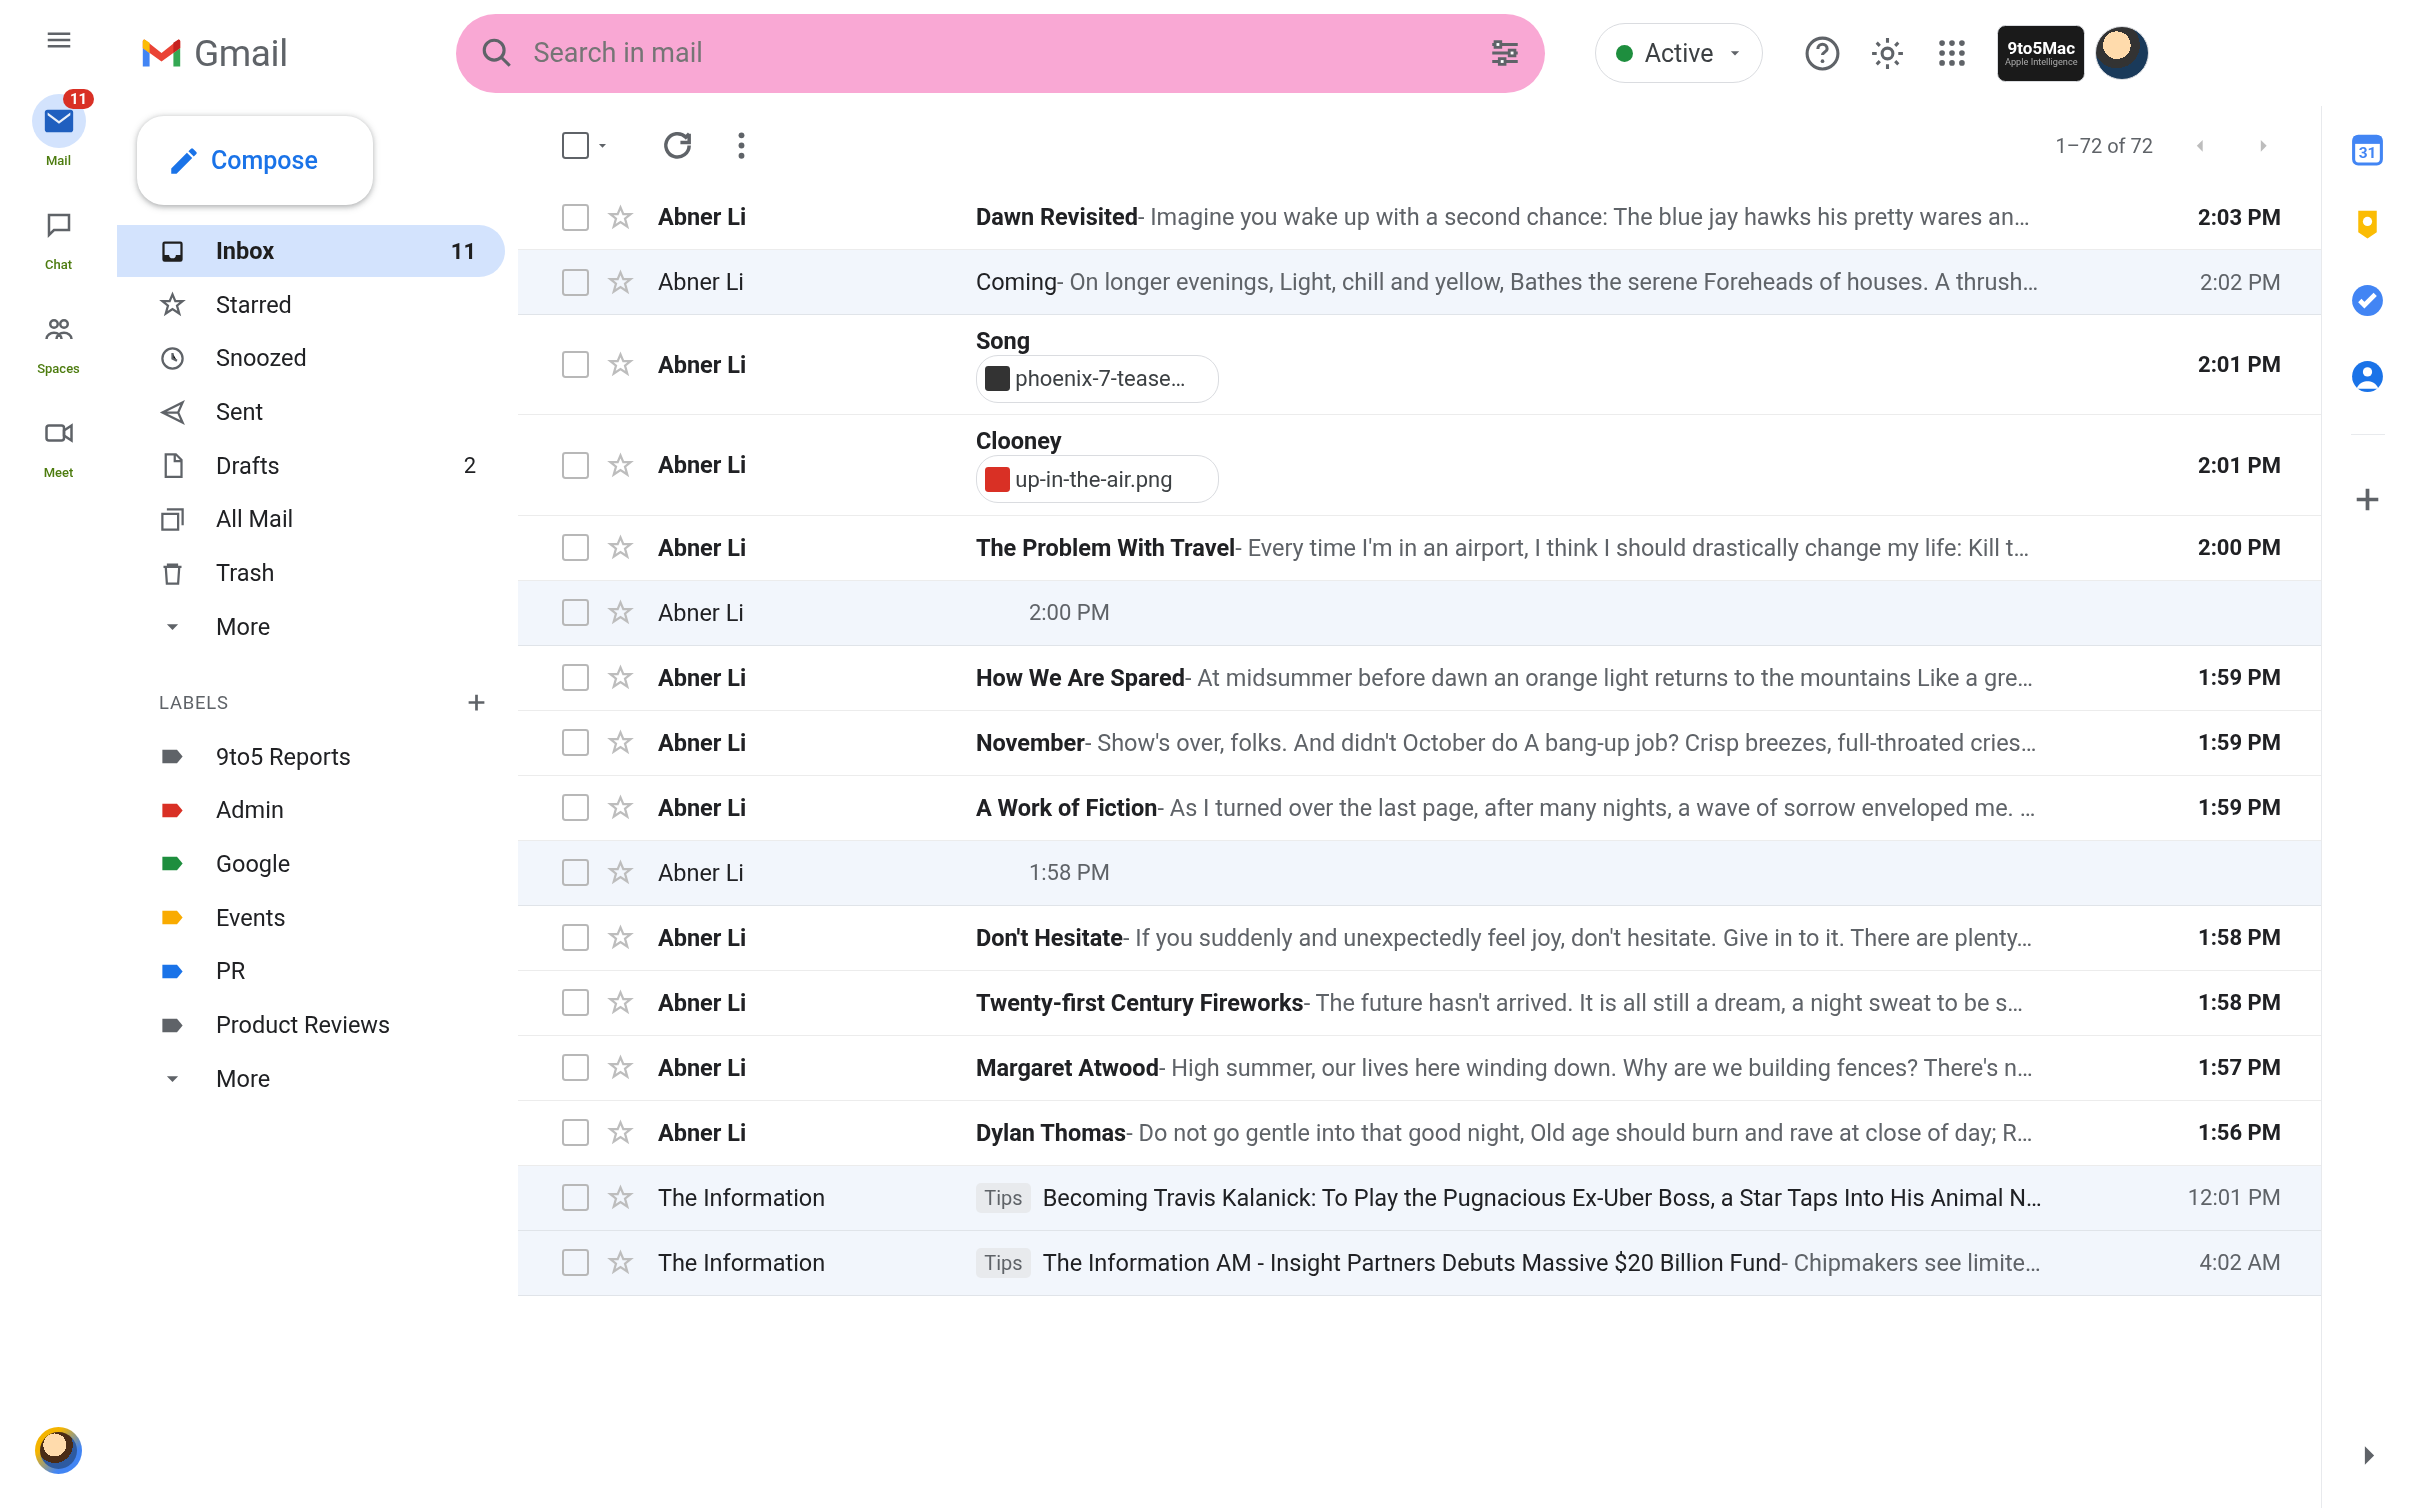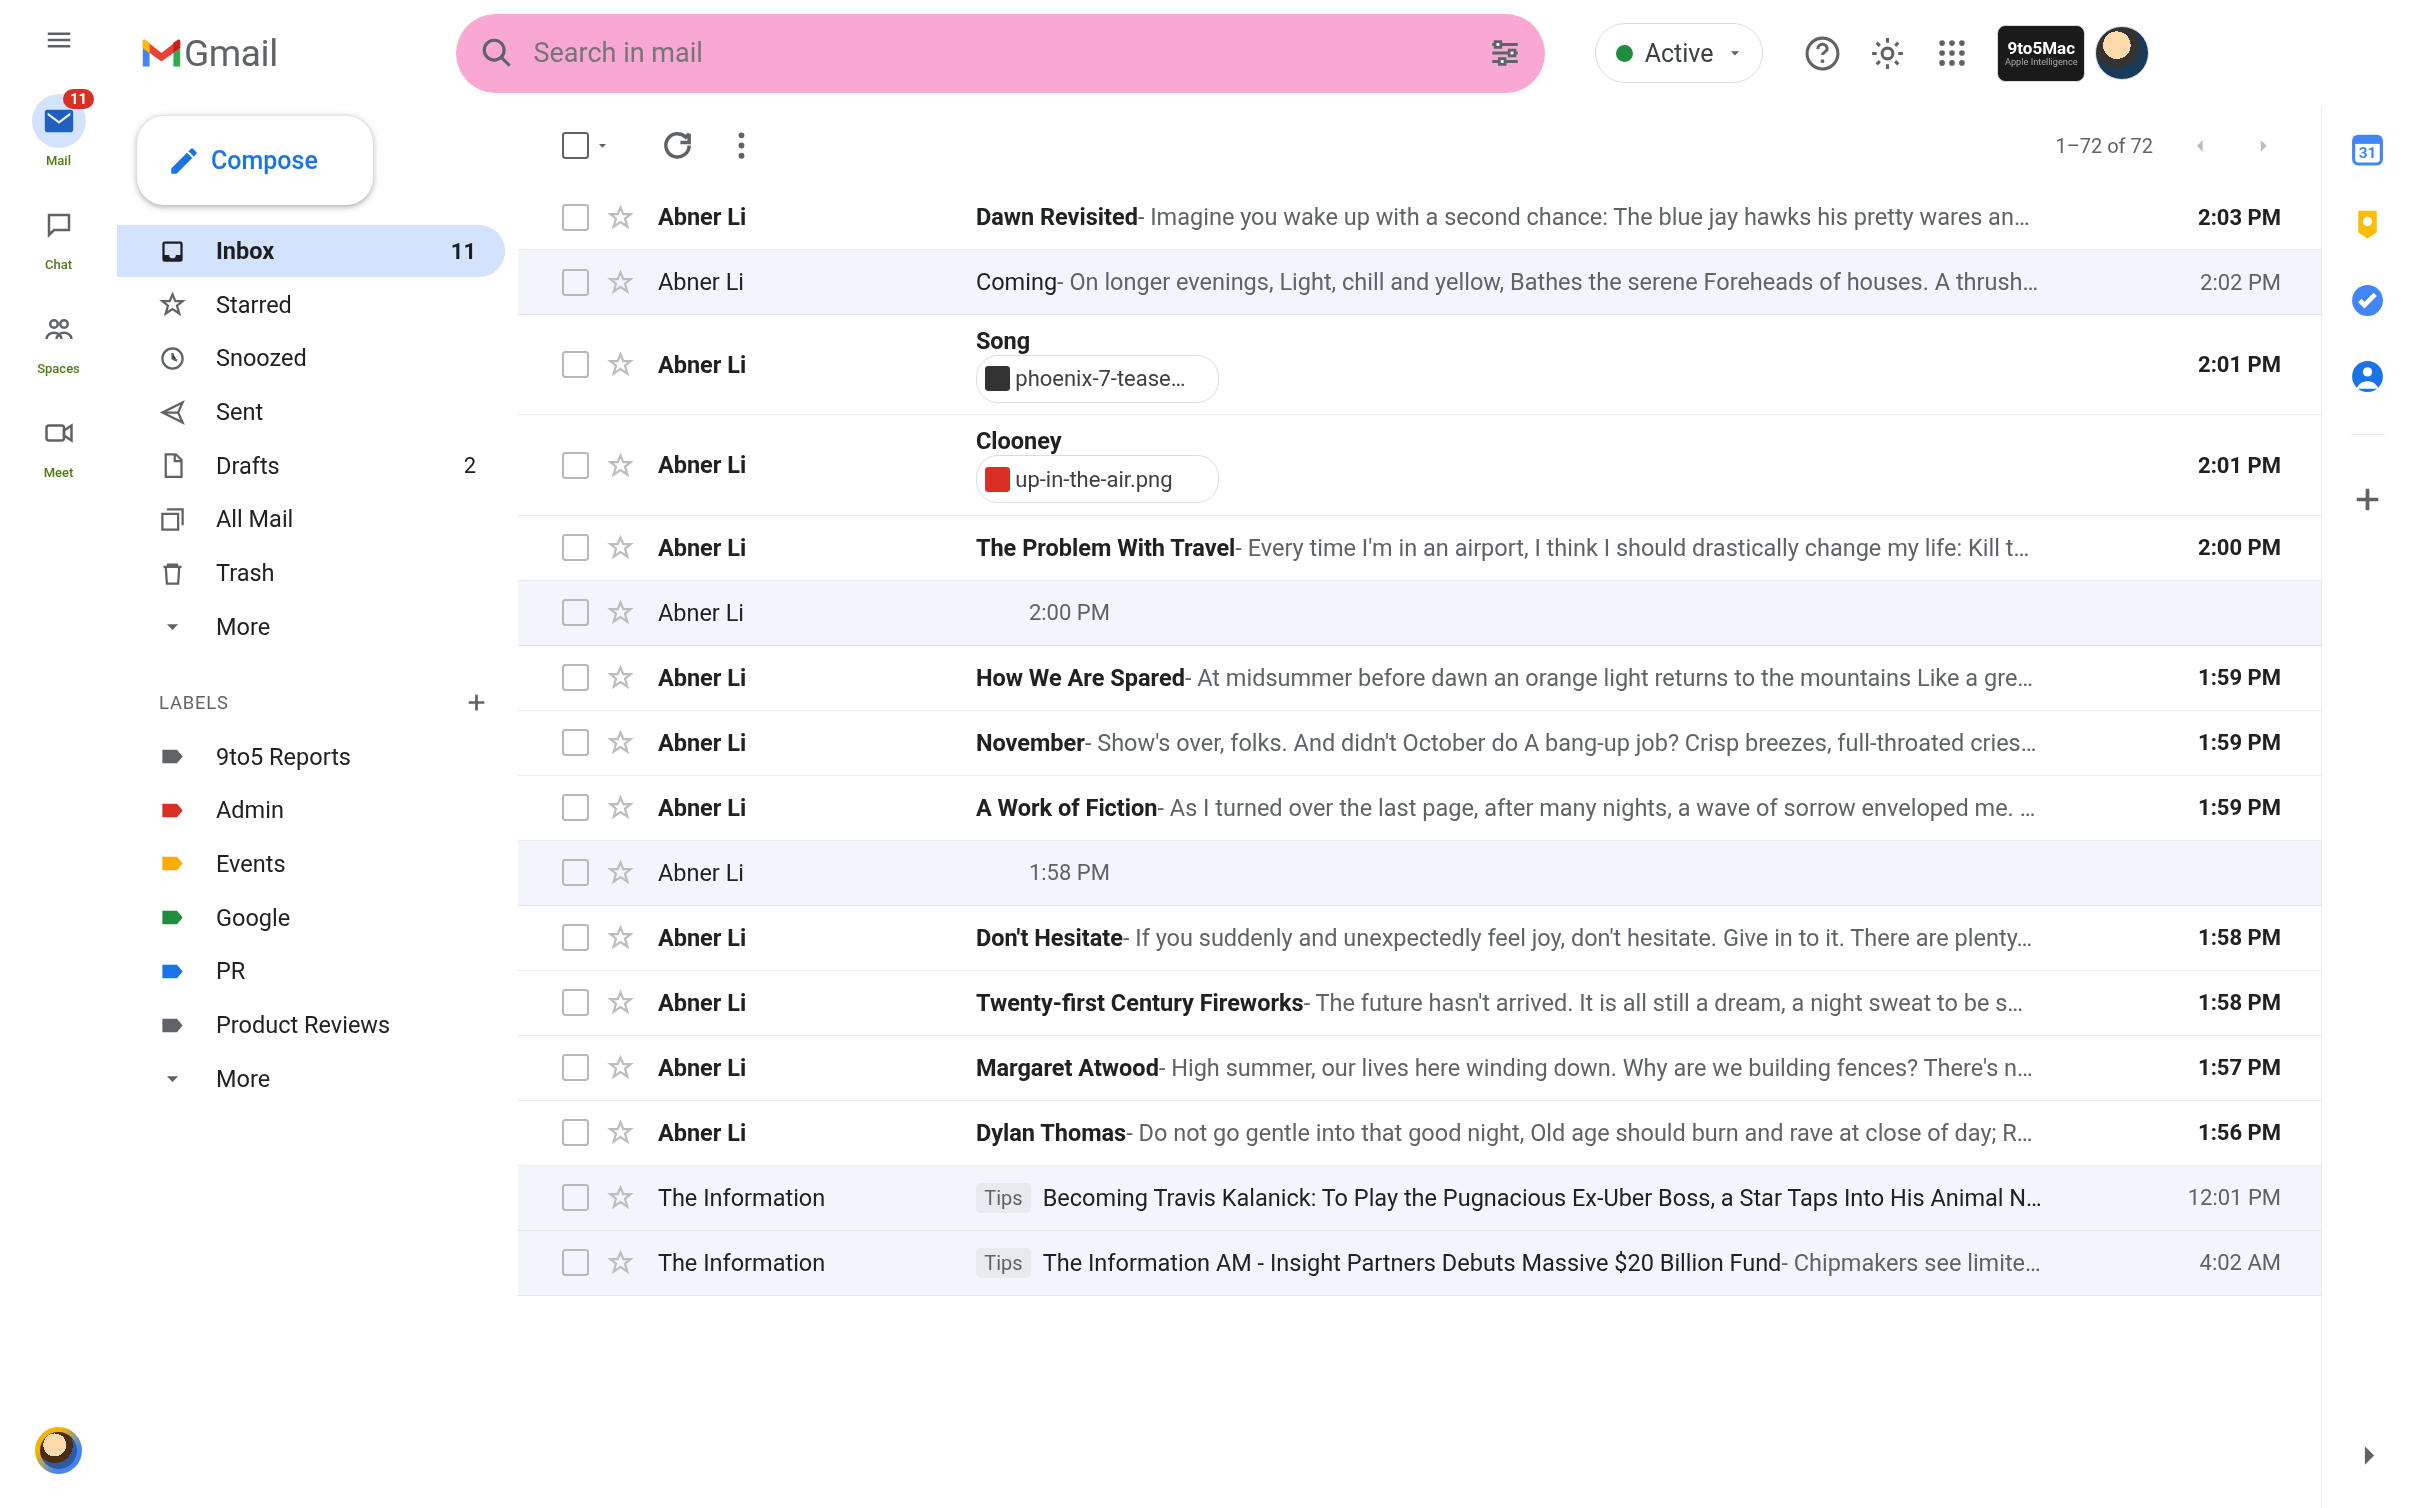--- a/index.html
+++ b/index.html
@@ -14,21 +14,21 @@
 .rail-label{font-size:13px;color:#4d7c0f;margin-top:5px;font-weight:500}
 .badge{position:absolute;top:-5px;right:-8.4px;background:#d93025;color:#fff;font-size:15px;font-weight:700;border-radius:13.4px;padding:1.7px 6.7px;line-height:17px}
 .rail-avatar{position:absolute;bottom:34px;width:47px;height:47px;border-radius:50%;background:linear-gradient(135deg,#f4b400 0%,#f4b400 30%,#4285f4 70%);display:flex;align-items:center;justify-content:center;overflow:hidden}
 .rail-avatar::after{content:"";width:37px;height:37px;border-radius:50%;background:radial-gradient(circle at 40% 35%,#ffdbac 0 35%,#4a2c17 35% 55%,#2d5aa0 55%)}
 
 
 .main{flex:1;display:flex;flex-direction:column}
 
 
 .header{height:106px;display:flex;align-items:center;padding-left:22px;padding-right:25px}
-.logo{display:flex;align-items:center;width:317px}
+.logo{display:flex;align-items:center;gap:10px;width:317px}
 .logo-text{font-size:37px;color:#5f6368;letter-spacing:-0.4px}
 .search{flex:0 0 1089px;max-width:1089px;height:79px;background:#f9a8d4;border-radius:50px;display:flex;align-items:center;padding:0 23.5px;margin-right:50px}
 .search input{flex:1;border:0;background:transparent;font-size:27px;color:#5f6368;outline:none;margin-left:20px}
 .search .tune{width:34px;height:34px}
 .status-chip{height:60px;border:1.7px solid #dadce0;border-radius:34px;display:flex;align-items:center;padding:0 17px 0 20px;gap:11.7px;margin-right:39px}
 .status-dot{width:17px;height:17px;background:#1e8e3e;border-radius:50%}
 .status-text{font-size:25px;color:#3c4043}
 .hbtn{width:40px;height:40px;display:flex;align-items:center;justify-content:center;margin-right:25px;cursor:pointer}
 .brand-box{height:57px;border:1.7px solid #dadce0;border-radius:8.4px;padding:3.4px 6.7px;display:flex;align-items:center;margin-right:10px;background:#1a1a1a;color:#fff;font-size:17px;font-weight:700;flex-direction:column;line-height:1;justify-content:center}
 .brand-box small{font-size:9.2px;font-weight:400;color:#aaa}
@@ -275,29 +275,29 @@
             <span>9to5 Reports</span>
           </div>
           <div class="nav-item">
             <svg width="27" height="27" viewBox="0 0 24 24">
               <path fill="#d93025" d="M3 6h13l5 6-5 6H3z"></path>
             </svg>
             <span>Admin</span>
           </div>
           <div class="nav-item">
             <svg width="27" height="27" viewBox="0 0 24 24">
+              <path fill="#1e8e3e" d="M3 6h13l5 6-5 6H3z"></path>
+            </svg>
+            <span>Google</span>
+          </div>
+          <div class="nav-item">
+            <svg width="27" height="27" viewBox="0 0 24 24">
               <path fill="#f9ab00" d="M3 6h13l5 6-5 6H3z"></path>
             </svg>
             <span>Events</span>
-          </div>
-          <div class="nav-item">
-            <svg width="27" height="27" viewBox="0 0 24 24">
-              <path fill="#1e8e3e" d="M3 6h13l5 6-5 6H3z"></path>
-            </svg>
-            <span>Google</span>
           </div>
           <div class="nav-item">
             <svg width="27" height="27" viewBox="0 0 24 24">
               <path fill="#1a73e8" d="M3 6h13l5 6-5 6H3z"></path>
             </svg>
             <span>PR</span>
           </div>
           <div class="nav-item">
             <svg width="27" height="27" viewBox="0 0 24 24">
               <path fill="#5f6368" d="M3 6h13l5 6-5 6H3z"></path>

